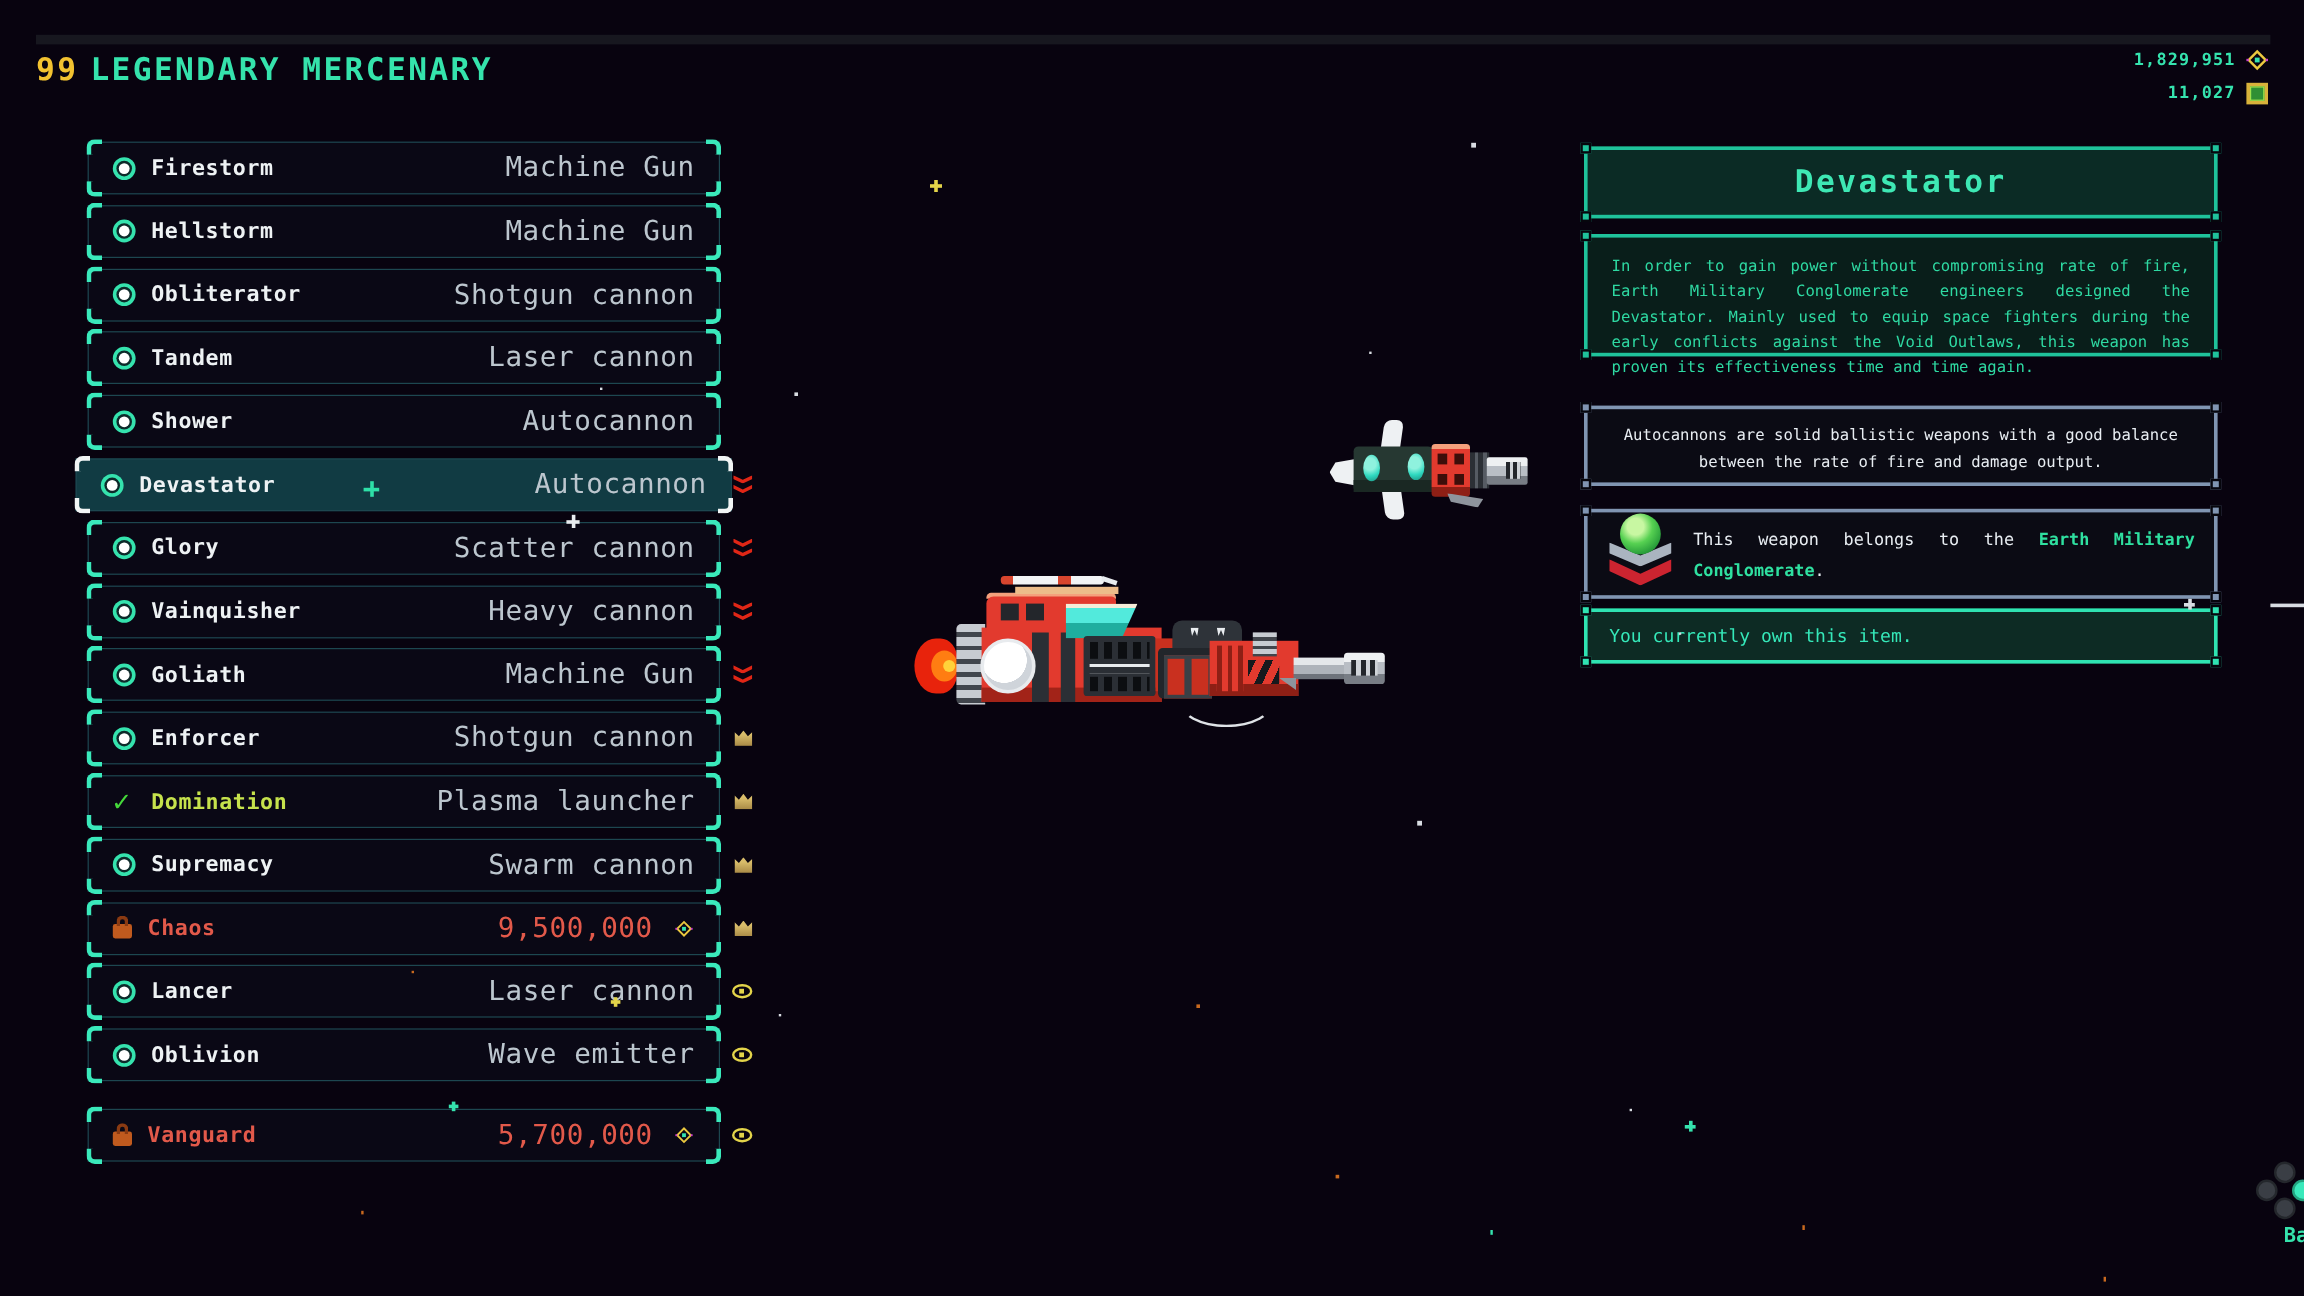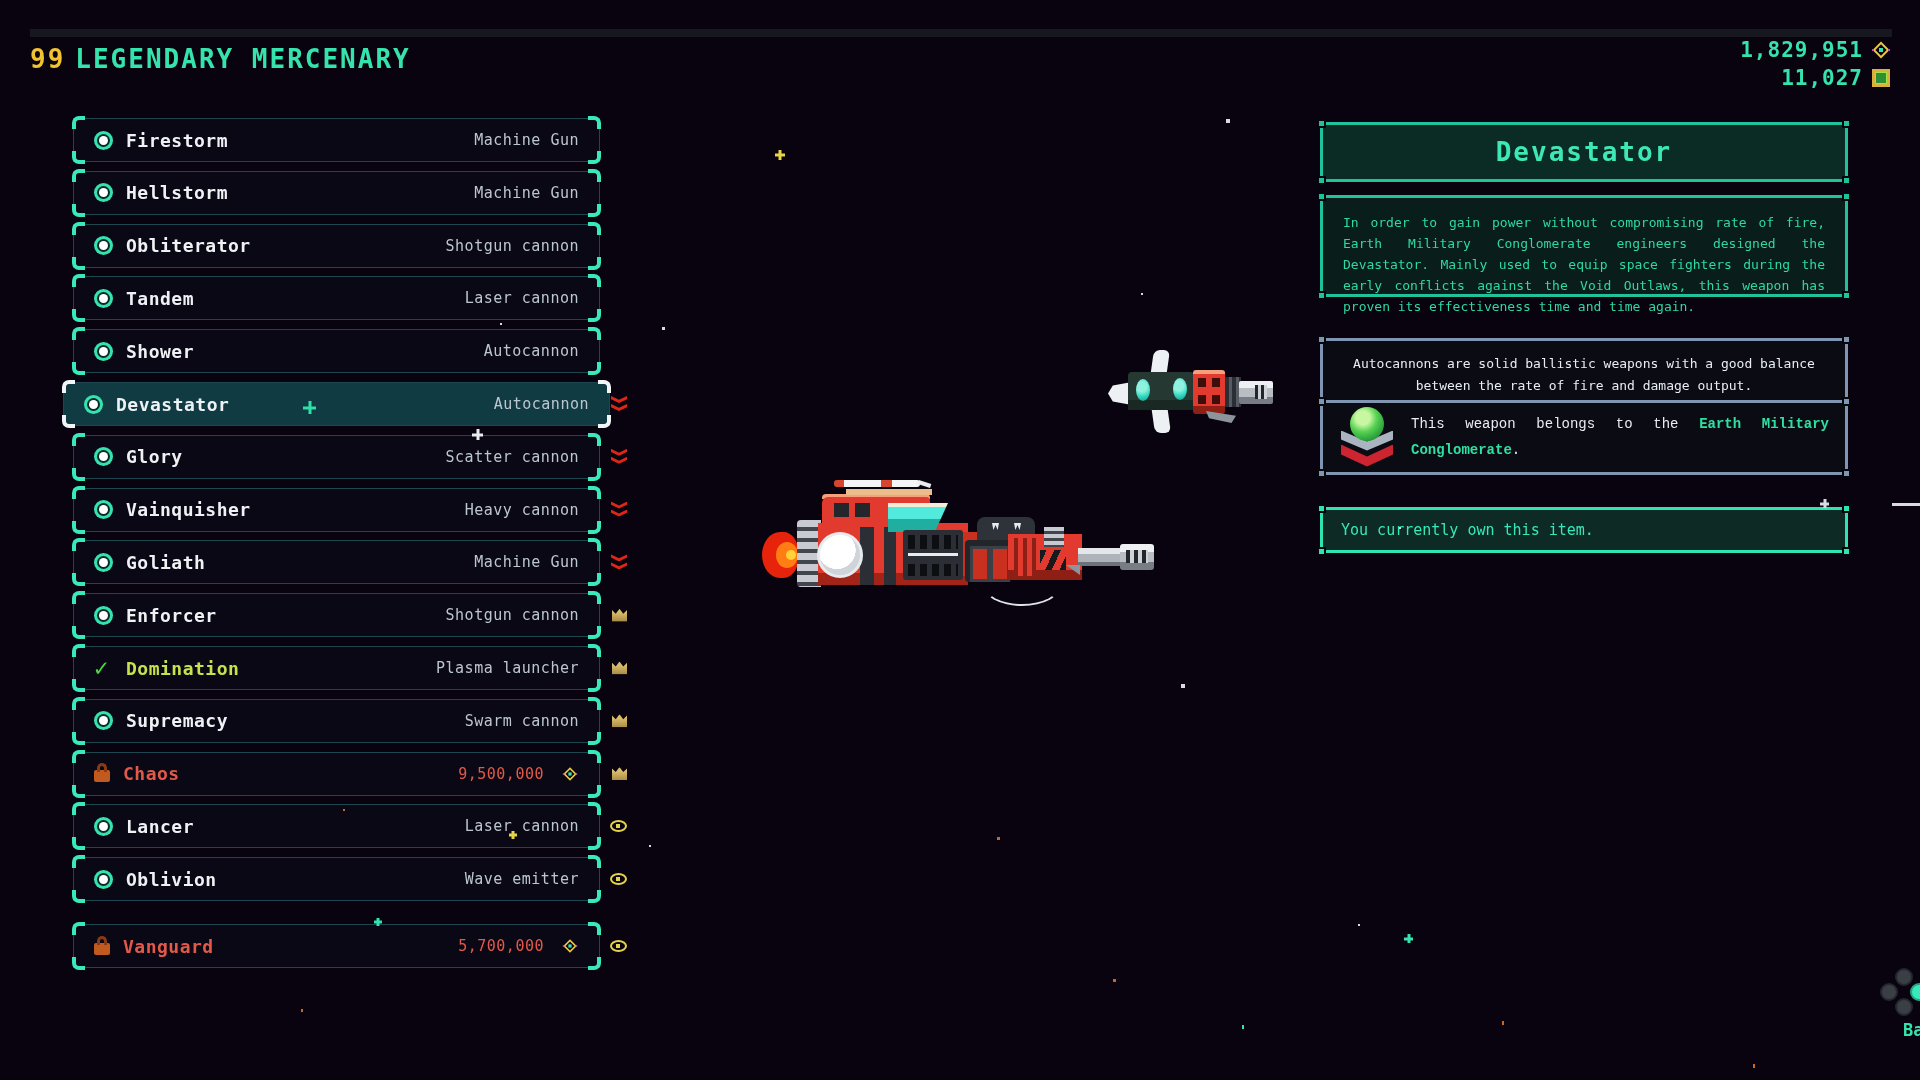--- a/index.html
+++ b/index.html
@@ -6,21 +6,21 @@
   body{width:1920px;height:1080px;position:relative;overflow:hidden;
        font-family:"DejaVu Sans Mono","Liberation Sans",monospace;}
   .px,.bolt{position:absolute;display:block;}
   
   .xpbar{position:absolute;left:30px;top:29px;width:1862px;height:8px;background:#17171f;}
   .hud-title{position:absolute;left:30px;top:44px;font-size:26px;font-weight:bold;letter-spacing:2px;white-space:nowrap;}
   .hud-level{color:#f2c230;margin-right:10px;}
   .hud-rank{color:#35e3ac;}
   .currency{position:absolute;right:30px;top:36px;text-align:right;}
   .cur-row{display:flex;justify-content:flex-end;align-items:center;gap:9px;height:28px;}
-  .cur-val{color:#35e3ae;font-size:21px;font-weight:bold;letter-spacing:1px;}
+  .cur-val{color:#35e3ae;font-size:14px;font-weight:bold;letter-spacing:1px;}
   .gem{position:relative;width:18px;height:18px;}
   .gem::before{content:"";position:absolute;inset:3px;border:2px solid #ecc93f;transform:rotate(45deg);}
   .gem::after{content:"";position:absolute;left:7px;top:7px;width:4px;height:4px;background:#35e3ae;
               box-shadow:-8px 0 0 -1px #cc3ecc,8px 0 0 -1px #cc3ecc;}
   .gem.small{transform:scale(.8);margin-left:4px;}
   .chip{position:relative;width:18px;height:18px;background:#d8b23a;}
   .chip::before{content:"";position:absolute;inset:3px;background:#2f8f34;border:1px solid #9fe24a;box-sizing:border-box;}
   
   .wlist{position:absolute;left:73px;top:118px;width:527px;height:940px;}
   .row{position:absolute;left:0;width:527px;height:44px;box-sizing:border-box;
@@ -36,21 +36,21 @@
   .wicon{flex:none;}
   .bullseye{width:9px;height:9px;background:#ffffff;border-radius:50%;margin:0 5px;
             box-shadow:0 0 0 2px #0d2a2a,0 0 0 5px #35e3ae;}
   .check{color:#45d93a;font-size:24px;font-weight:bold;line-height:1;width:19px;}
   .lockic{width:16px;height:12px;background:#c05a1e;border-radius:2px;position:relative;margin-top:5px;}
   .lockic::before{content:"";position:absolute;left:3px;top:-7px;width:10px;height:9px;box-sizing:border-box;
                   border:3px solid #8a3a12;border-bottom:none;border-radius:5px 5px 0 0;}
   .wname{color:#eef2f4;font-size:18px;font-weight:bold;letter-spacing:.5px;white-space:nowrap;}
   .locked .wname{color:#e2594a;}
   .owned .wname{color:#c6e24c;}
-  .wright{margin-left:auto;color:#bcc6ce;font-size:15px;letter-spacing:.5px;white-space:nowrap;padding-left:16px;}
+  .wright{margin-left:auto;color:#bcc6ce;font-size:23px;letter-spacing:.5px;white-space:nowrap;padding-left:16px;}
   .locked .wright{color:#e2594a;}
   .side{position:absolute;right:-28px;top:50%;transform:translateY(-50%);}
   .selected .side{right:-18px;}
   .side-chevron-down{width:16px;height:16px;}
   .side-chevron-down::before,.side-chevron-down::after{content:"";position:absolute;left:0;width:16px;height:7px;
       background:#e02616;clip-path:polygon(0 0,50% 55%,100% 0,100% 45%,50% 100%,0 45%);}
   .side-chevron-down::before{top:0;} .side-chevron-down::after{top:8px;}
   .side-crown{width:15px;height:13px;background:linear-gradient(180deg,#d8bc6a 0 30%,#a98a46 100%);
       clip-path:polygon(0 100%,0 10%,25% 38%,50% 0,75% 38%,100% 10%,100% 100%);}
   .side-eye{width:17px;height:12px;border:2px solid #e3d44a;border-radius:50%;box-sizing:border-box;position:absolute;}
@@ -60,22 +60,22 @@
   .bolt{width:9px;height:9px;background:var(--fc);border:2px solid #06060d;box-sizing:border-box;}
   .bolt.b1{left:-6px;top:-6px;} .bolt.b2{right:-6px;top:-6px;}
   .bolt.b3{left:-6px;bottom:-6px;} .bolt.b4{right:-6px;bottom:-6px;}
   .box-title{--fc:#1fc29b;top:122px;height:60px;background:#0b2b25;
              display:flex;align-items:center;justify-content:center;}
   .box-title span{color:#3ee8b4;font-size:26px;font-weight:bold;letter-spacing:2px;}
   .box-desc{--fc:#1fc29b;top:195px;height:102px;background:#091e1a;padding:14px 20px;
             color:#2ed9a2;font-size:13px;line-height:1.62;text-align:justify;}
   .box-info{--fc:#8095b2;top:338px;height:67px;background:#0b0b14;padding:12px 18px;
             color:#e8edf2;font-size:13px;line-height:1.7;text-align:center;}
-  .box-faction{--fc:#8095b2;top:400px;height:75px;background:#0b0b14;
-               display:flex;align-items:center;gap:16px;padding:6px 16px;font-family:Liberation Mono, monospace;}
+  .box-faction{--fc:#8095b2;top:424px;height:75px;background:#0b0b14;
+               display:flex;align-items:flex-end;gap:16px;padding:6px 16px;}
   .faction-text{color:#e8edf2;font-size:14px;line-height:1.85;text-align:justify;flex:1;}
   .fname{color:#2fe0a0;font-weight:bold;}
   .box-owned{--fc:#2fe3b2;top:507px;height:46px;background:#0d2b24;
              display:flex;align-items:center;padding:0 18px;color:#35e8b9;font-size:15px;}
   .emblem{position:relative;width:56px;height:62px;flex:none;}
   .emblem .chv1{position:absolute;left:2px;top:24px;width:52px;height:20px;background:#aab4c0;
       clip-path:polygon(0 0,50% 55%,100% 0,100% 45%,50% 100%,0 45%);}
   .emblem .chv2{position:absolute;left:2px;top:38px;width:52px;height:22px;background:#cc2430;
       clip-path:polygon(0 0,50% 55%,100% 0,100% 45%,50% 100%,0 45%);}
   .emblem .planet{position:absolute;left:11px;top:0;width:34px;height:34px;border-radius:50%;

